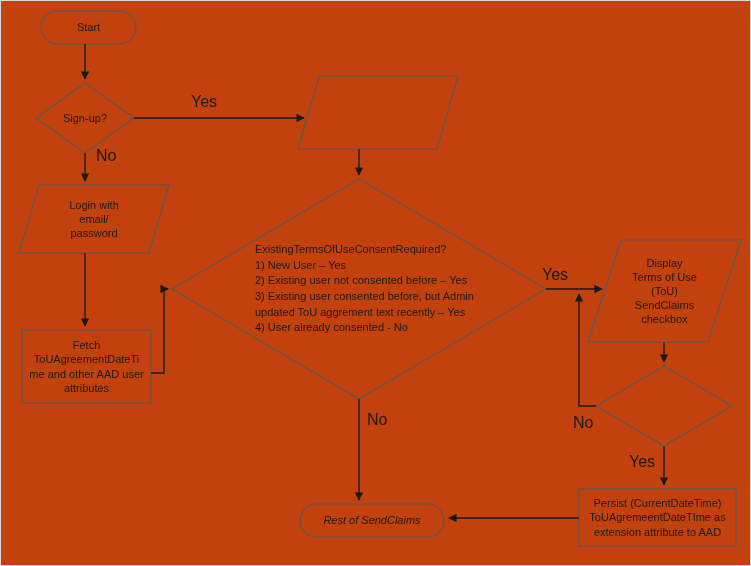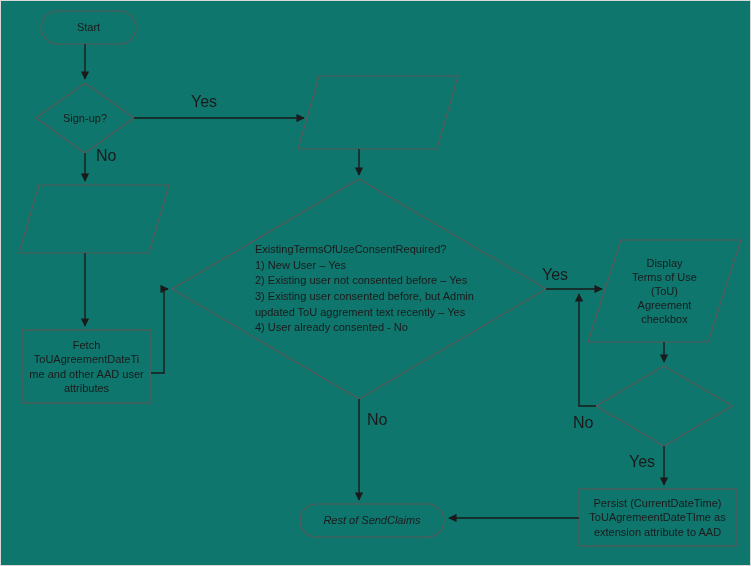--- a/index.html
+++ b/index.html
@@ -1,20 +1,20 @@
 <!DOCTYPE html>
 <html><head>
 <meta charset="utf-8">
 <style>
   html,body{margin:0;padding:0;background:#ffffff;}
   body{font-family:"Liberation Sans","DejaVu Sans",sans-serif;}
   #canvas{
     position:relative;
     width:751px;height:566px;
-    background:#0f766e;
+    background:#c2410c;
     border:1px solid #d9d9d9;
     box-sizing:border-box;
     overflow:hidden;
   }
   #flow-svg{position:absolute;left:0;top:0;width:751px;height:566px;}
   .node-text{
     position:absolute;
     display:flex;
     align-items:center;
     justify-content:center;
@@ -95,37 +95,40 @@
 
       <path d="M 578 517 L 448 517" marker-end="url(#arrow)"></path>
     </g>
   </svg>
 
   <div class="node-text" style="left:40px;top:10px;width:95px;height:33px;">Start</div>
 
   <div class="node-text" style="left:35px;top:101px;width:98px;height:32px;">Sign-up?</div>
 
 
+  <div class="node-text" style="left:24px;top:184px;width:138px;height:68px;">Login with
+email/
+password</div>
 
   <div class="node-text" style="left:21px;top:329px;width:129px;height:73px;">Fetch
 ToUAgreementDateTi
 me and other AAD user
 attributes</div>
 
   <div class="node-text t-left" style="left:254px;top:234px;width:300px;height:108px;line-height:1.42;">ExistingTermsOfUseConsentRequired?
 1) New User – Yes
 2) Existing user not consented before – Yes
 3) Existing user consented before, but Admin
 updated ToU aggrement text recently – Yes
 4) User already consented - No</div>
 
   <div class="node-text" style="left:600px;top:239px;width:127px;height:102px;">Display
 Terms of Use
 (ToU)
-Agreement
+SendClaims
 checkbox</div>
 
 
   <div class="node-text" style="left:578px;top:488px;width:157px;height:57px;">Persist (CurrentDateTime)
 ToUAgremeentDateTIme as
 extension attribute to AAD</div>
 
   <div class="node-text" style="left:299px;top:503px;width:144px;height:33px;font-style:italic;">Rest of SendClaims</div>
 
   <div class="edge-label" style="left:190px;top:92px;">Yes</div>

